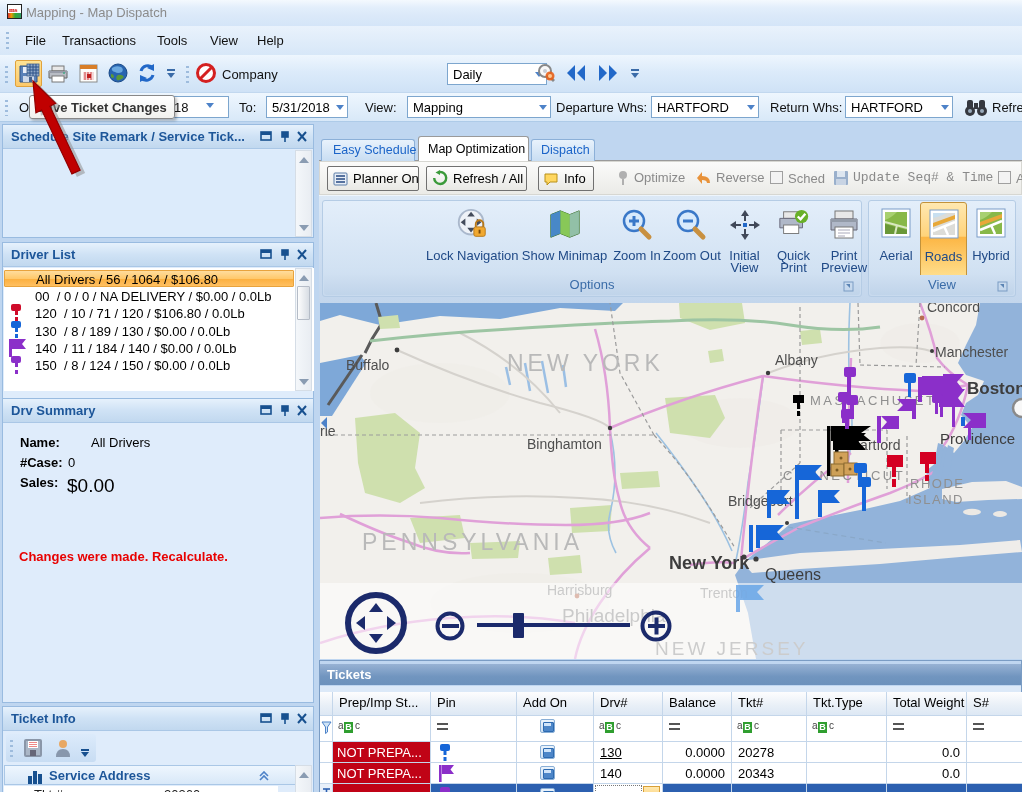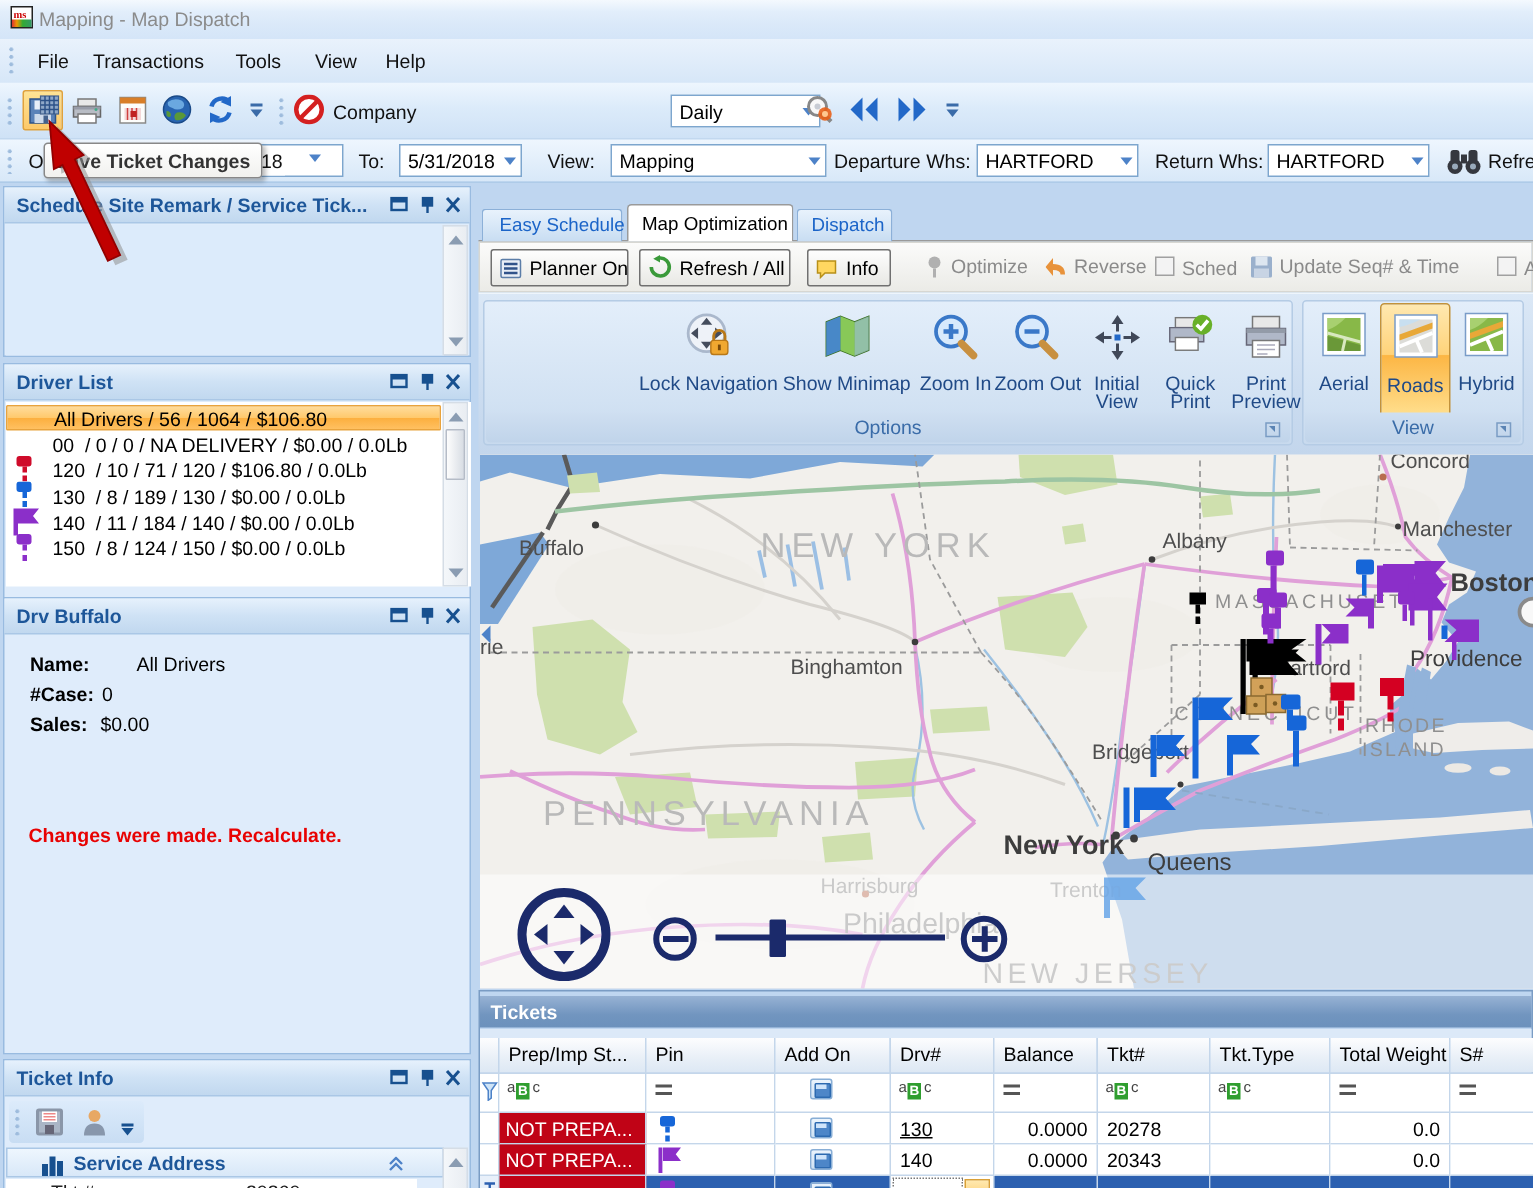--- a/index.html
+++ b/index.html
@@ -368,40 +368,40 @@
           </div>
         <div class="dn">
             <div class="sbarrow"></div>
           </div>
         <div class="abs" style="left:1px; top:17px; width:13px; height:34px; background:linear-gradient(90deg,#fdfdfd,#d8dde4); border:1px solid #b5bcc7; border-radius:1px;"></div>
       </div>
     </div>
 
     <div class="panel" style="top:398px; height:305px;">
       <div class="pcap">
-          <span class="t">Drv Buffalo</span>
+          <span class="t">Drv Summary</span>
         <svg width="48" height="12" style="position:absolute; right:5px; top:6px;" viewBox="0 0 48 12">
           <rect x="1" y="1" width="10" height="8" fill="none" stroke="#17508f" stroke-width="1.6"></rect>
           <rect x="1" y="1" width="10" height="3" fill="#17508f"></rect>
           <g stroke="#17508f" stroke-width="1.6" fill="#17508f">
               <rect x="22" y="1" width="6" height="5"></rect>
               <line x1="25" y1="6" x2="25" y2="11"></line>
             </g>
           <g stroke="#17508f" stroke-width="2">
               <line x1="38" y1="1" x2="46" y2="10"></line>
               <line x1="46" y1="1" x2="38" y2="10"></line>
             </g>
         </svg>
       </div>
       <span class="abs" style="left:17px; top:36px; font-size:13px; font-weight:bold;">Name:</span>
       <span class="abs" style="left:88px; top:36px; font-size:13px;">All Drivers</span>
       <span class="abs" style="left:17px; top:56px; font-size:13px; font-weight:bold;">#Case:</span>
       <span class="abs" style="left:65px; top:56px; font-size:13px;">0</span>
       <span class="abs" style="left:17px; top:76px; font-size:13px; font-weight:bold;">Sales:</span>
-      <span class="abs" style="left:64px; top:76px; font-size:13px;">$0.00</span>
+      <span class="abs" style="left:64px; top:76px; font-size:19px;">$0.00</span>
       <span class="abs" style="left:16px; top:150px; font-size:13px; font-weight:bold; color:#e80202;">Changes were made. Recalculate.</span>
     </div>
 
     <div class="panel" style="top:706px; height:86px; border-bottom:none;">
       <div class="pcap">
           <span class="t">Ticket Info</span>
         <svg width="48" height="12" style="position:absolute; right:5px; top:6px;" viewBox="0 0 48 12">
           <rect x="1" y="1" width="10" height="8" fill="none" stroke="#17508f" stroke-width="1.6"></rect>
           <rect x="1" y="1" width="10" height="3" fill="#17508f"></rect>
           <g stroke="#17508f" stroke-width="1.6" fill="#17508f">
@@ -513,21 +513,21 @@
         <span class="lbl" style="left:24px;">Reverse</span>
         </div>
       <div class="chk" style="left:450px; top:9px;"></div>
       <span class="abs" style="left:468px; top:9px; font-size:13px; color:#8a8a8a;">Sched</span>
       <div class="bbtn dis" style="left:508px; width:150px;">
         <svg style="position:absolute; left:5px; top:4px;" width="16" height="16" viewBox="0 0 16 16">
             <rect x="1" y="1" width="14" height="14" rx="1" fill="#9ab0cc"></rect>
             <rect x="4" y="1" width="8" height="6" fill="#dde6f0"></rect>
             <rect x="3" y="9" width="10" height="6" fill="#c8d4e4"></rect>
           </svg>
-        <span class="lbl" style="left:25px;">Update Seq# &amp; Time</span>
+        <span class="lbl" style="left:25px;font-family:Liberation Mono, monospace;">Update Seq# &amp; Time</span>
         </div>
       <div class="chk" style="left:678px; top:9px;"></div>
       <span class="abs" style="left:696px; top:9px; font-size:13px; color:#8a8a8a;">A</span>
     </div>
 
     <div id="ribbon">
       <div class="rgroup" style="left:3px; width:540px;">
         <div class="rbtn" style="left:103px; width:92px;">
             <svg class="ic" width="36" height="36" viewBox="0 0 36 36">
 <circle cx="17" cy="15" r="13" fill="#eef2f8" stroke="#aab8cc" stroke-width="2"></circle>

